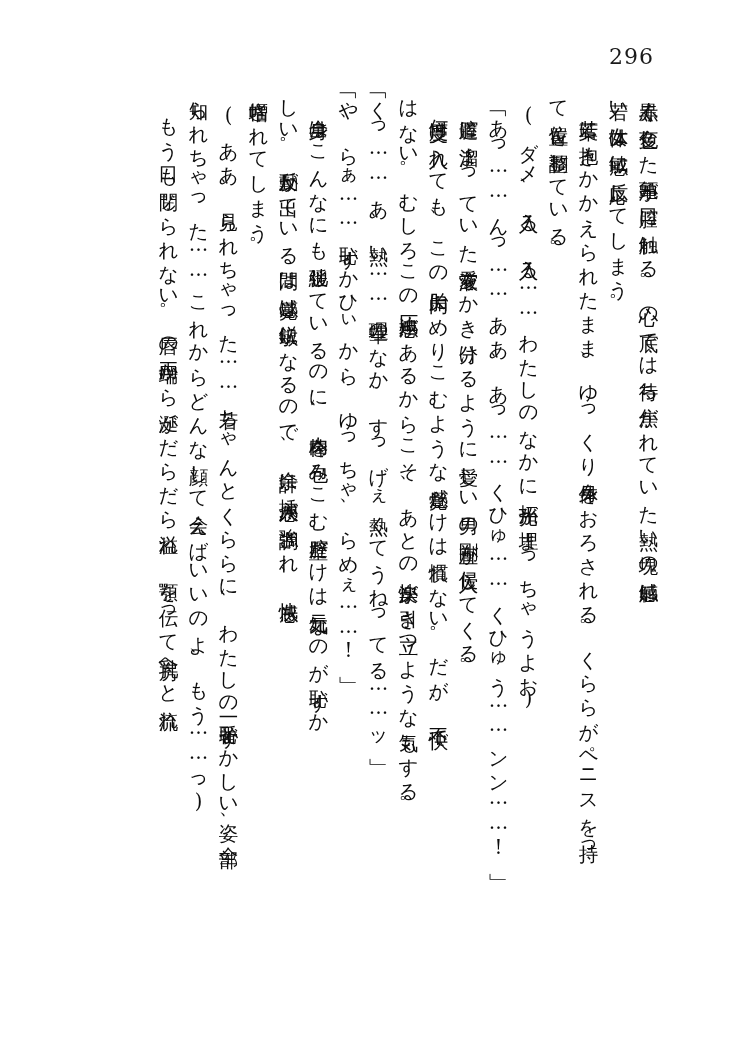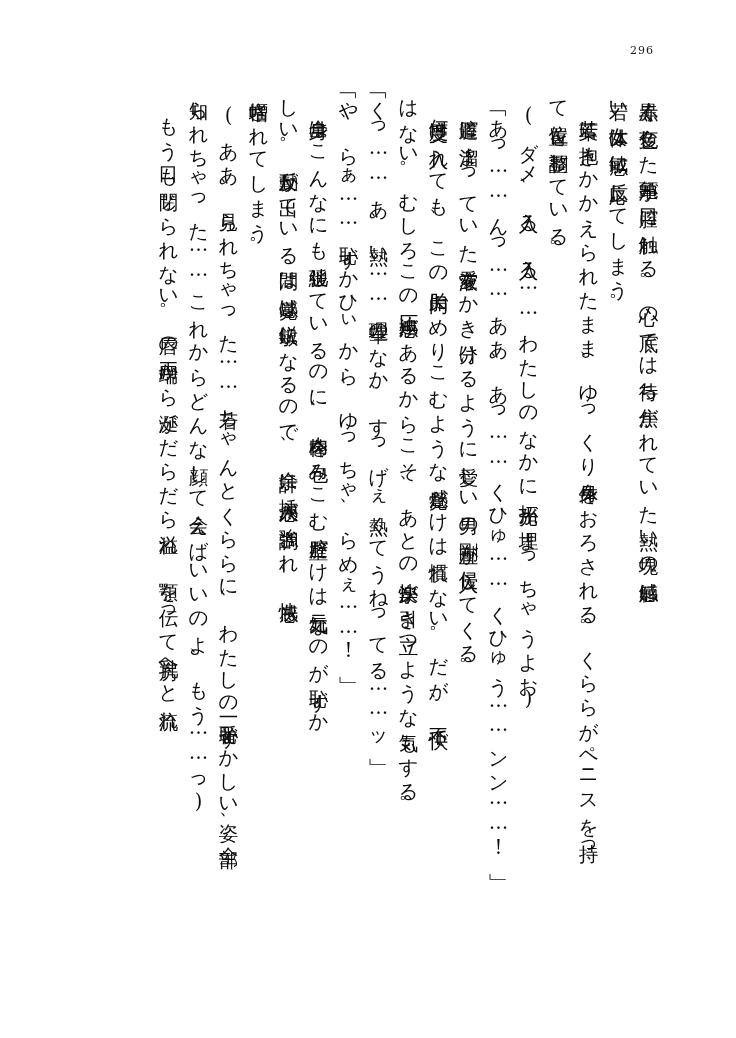--- a/index.html
+++ b/index.html
@@ -21,21 +21,21 @@
     height: 1038px;
     background: #ffffff;
     box-sizing: border-box;
   }
 
   
   #page-number {
     position: absolute;
     top: 44px;
     right: 82px;
-    font-size: 11px;
+    font-size: 22px;
     letter-spacing: 1px;
     color: #1a1a1a;
     font-family: "DejaVu Serif", "Liberation Serif", serif;
   }
 
   
   #text-body {
     position: absolute;
     top: 86px;
     right: 78px;

